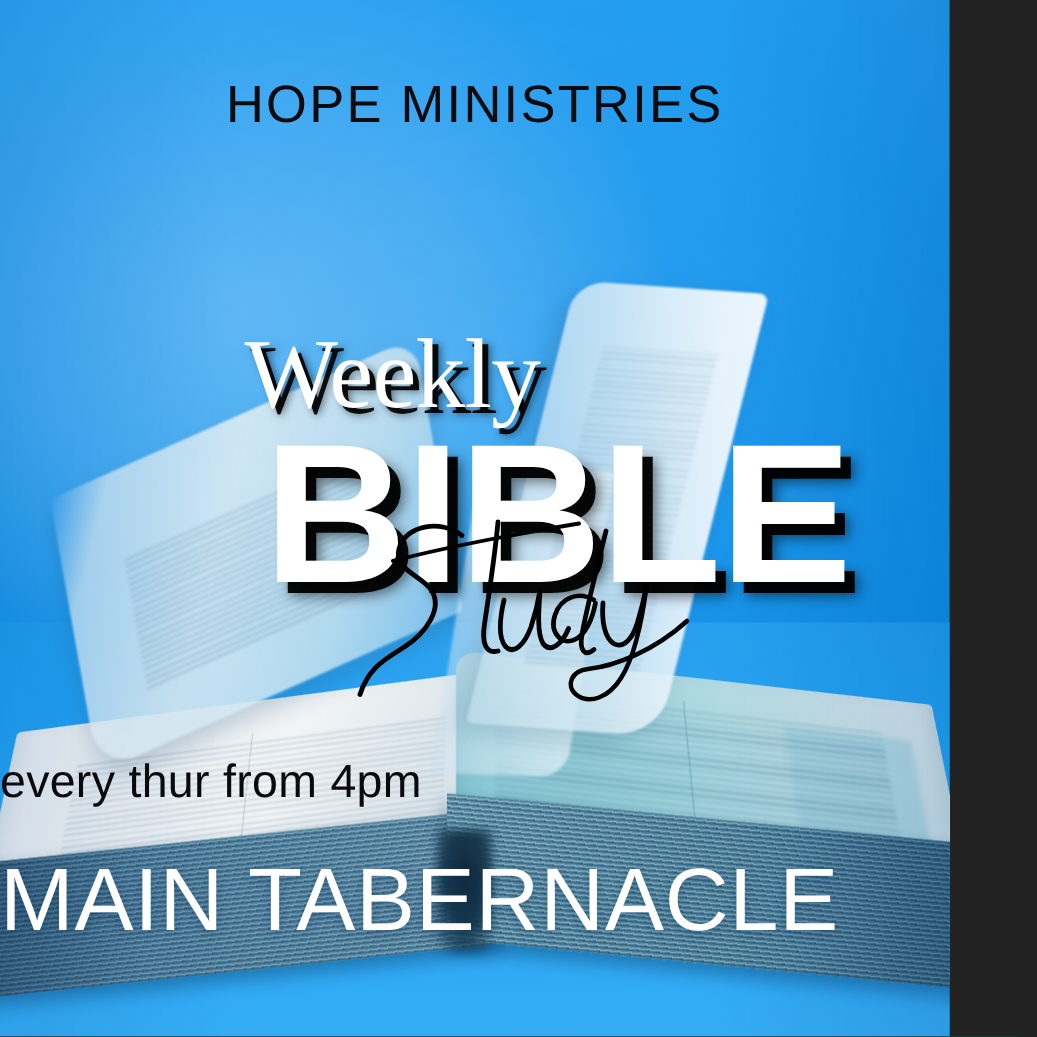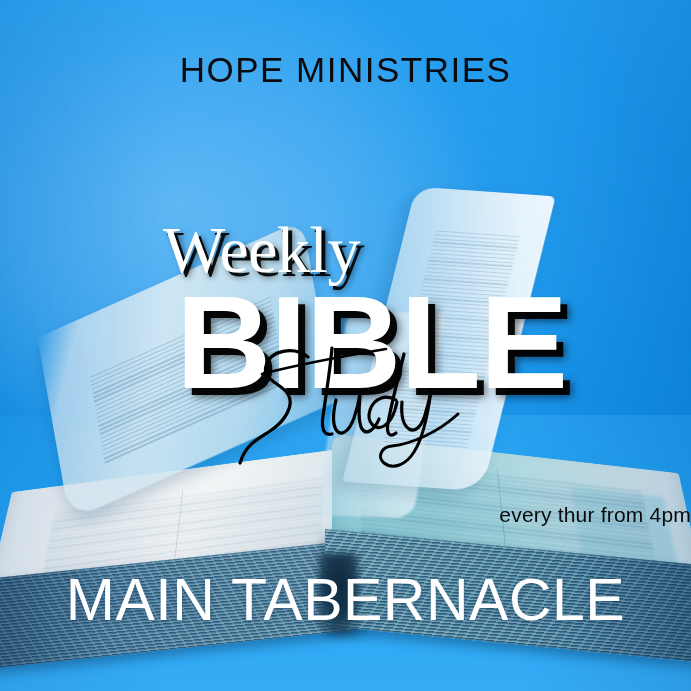--- a/index.html
+++ b/index.html
@@ -5,21 +5,21 @@
 <style>
   html, body {
     margin: 0;
     padding: 0;
     background: #222;
   }
   * { box-sizing: border-box; }
 
   .poster {
     position: relative;
-    width: 691px;
+    width: 633px;
     height: 691px;
     overflow: hidden;
     font-family: "Liberation Sans", sans-serif;
     background: #0f766e;
     padding-left: 20px;
     -webkit-font-smoothing: antialiased;
   }
 
   
   .bg-base {
@@ -313,34 +313,34 @@
     height: 140px;
     pointer-events: none;
   }
   .study-script svg { width: 100%; height: 100%; overflow: visible; }
 
   .when {
     position: absolute;
     top: 503px;
     left: 0;
     right: 0;
-    text-align: right;
-    font-size: 21px;
+    text-align: left;
+    font-size: 31px;
     font-weight: 400;
     letter-spacing: 0.2px;
     color: #0A0A0C;
     font-family: "Liberation Sans", sans-serif;
   }
 
   .venue {
     position: absolute;
     top: 566px;
     left: 0;
     right: 0;
-    text-align: center;
+    text-align: left;
     font-size: 59px;
     font-weight: 400;
     letter-spacing: 0.5px;
     color: #FFFFFF;
     text-shadow: 0 2px 7px rgba(10,50,90,0.40);
     font-family: "Liberation Sans", sans-serif;
   }
 </style>
 </head>
 <body>

